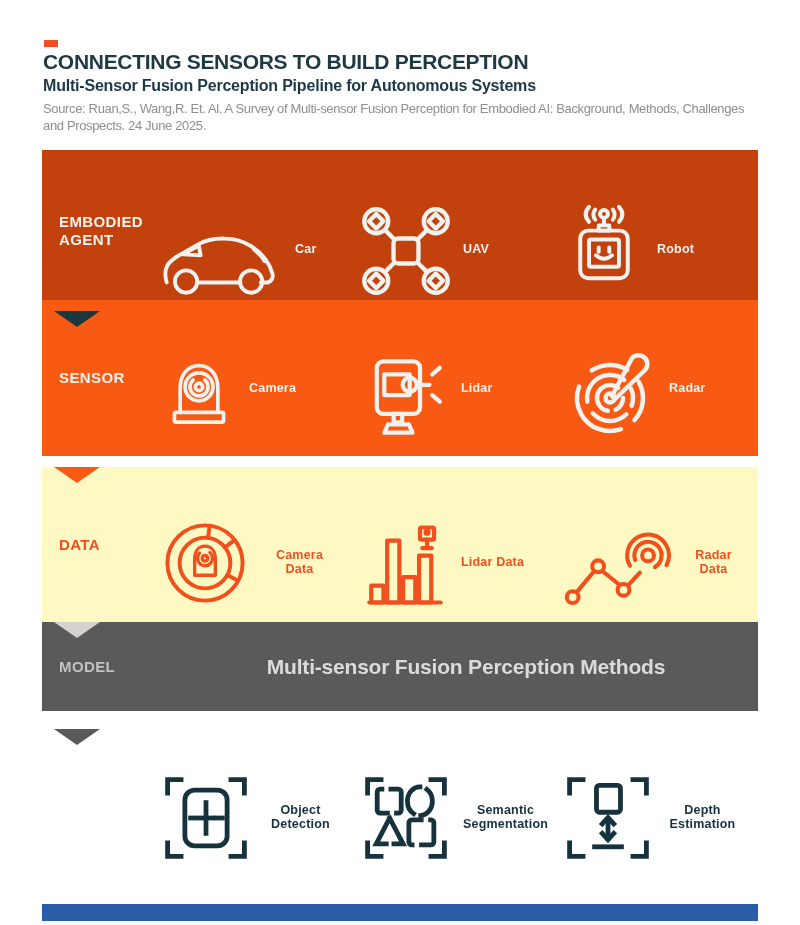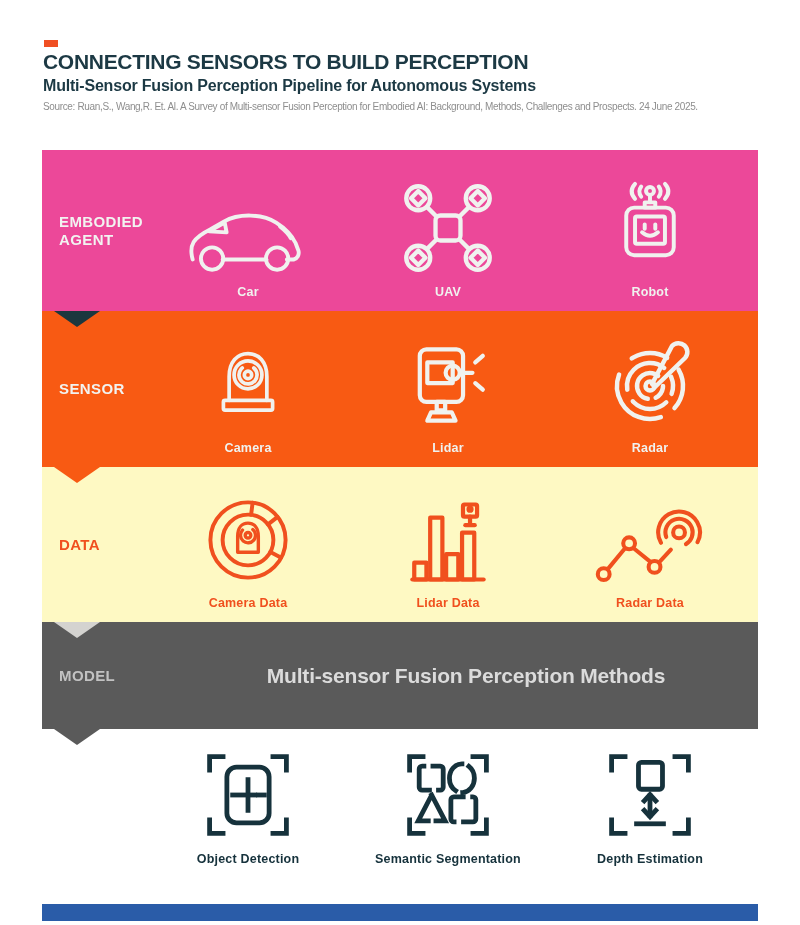--- a/index.html
+++ b/index.html
@@ -5,46 +5,46 @@
   html,body{margin:0;padding:0;background:#fff;}
   #canvas{position:relative;width:800px;height:925px;background:#ffffff;overflow:hidden;
           font-family:"Liberation Sans","DejaVu Sans",sans-serif;padding-left:34px;}
 
   
   .hdr-dash{position:absolute;left:44px;top:40px;width:14px;height:7px;background:#F04F23;}
   .hdr-title{position:absolute;left:43px;top:50px;font-size:21px;font-weight:bold;
              color:#1C3944;letter-spacing:-0.3px;white-space:nowrap;}
   .hdr-sub{position:absolute;left:43px;top:77px;font-size:16px;font-weight:bold;
            color:#1C3944;letter-spacing:-0.2px;white-space:nowrap;}
-  .hdr-src{position:absolute;left:43px;top:100px;width:716px;font-size:10px;
+  .hdr-src{position:absolute;left:43px;top:100px;width:716px;font-size:13px;
            color:#8E8E8E;letter-spacing:-0.35px;line-height:1.33;}
 
   
   .band{position:absolute;left:42px;width:716px;}
-  .band-agent{top:150px;height:161px;background:#ec4899;}
-  .band-sensor{top:311px;height:156px;background:#F85A13;}
+  .band-agent{top:150px;height:161px;background:#c2410c;}
+  .band-sensor{top:300px;height:156px;background:#F85A13;}
   .band-data{top:467px;height:155px;background:#fef9c3;}
-  .band-model{top:622px;height:107px;background:#5A5A5A;}
+  .band-model{top:622px;height:89px;background:#5A5A5A;}
   .band-task{top:729px;height:151px;background:transparent;}
 
   .chev{position:absolute;left:54px;width:46px;height:16px;
         clip-path:polygon(0 0,100% 0,50% 100%);}
   .chev-1{top:311px;background:#1C373E;}
   .chev-2{top:467px;background:#F85A13;}
   .chev-3{top:622px;background:#D4D3D0;}
   .chev-4{top:729px;background:#5A5A5A;}
 
   .stage-label{position:absolute;left:17px;top:50%;transform:translateY(-50%);
                font-weight:bold;font-size:15px;letter-spacing:.4px;line-height:1.2;width:130px;}
   .lbl-white{color:#F2F3F1;}
   .lbl-orange{color:#F0501E;}
   .lbl-gray{color:#C2C2C2;}
   .lbl-navy{color:#1C3944;}
 
-  .cell{position:absolute;width:180px;bottom:12px;display:flex;flex-direction:column;
+  .cell{position:absolute;width:180px;bottom:12px;display:flex;flex-direction:row;
         align-items:center;gap:9px;}
   .c1{left:116px;} .c2{left:316px;} .c3{left:518px;}
   .cell-label{font-size:12.5px;font-weight:bold;letter-spacing:.2px;text-align:center;}
   .icon-wrap{display:flex;align-items:flex-end;justify-content:center;}
   .h-agent .icon-wrap{height:100px;}
   .h-sensor .icon-wrap{height:112px;}
   .h-data .icon-wrap{height:96px;}
   .h-task .icon-wrap{height:98px;}
   .band-task .cell{bottom:14px;}
 

